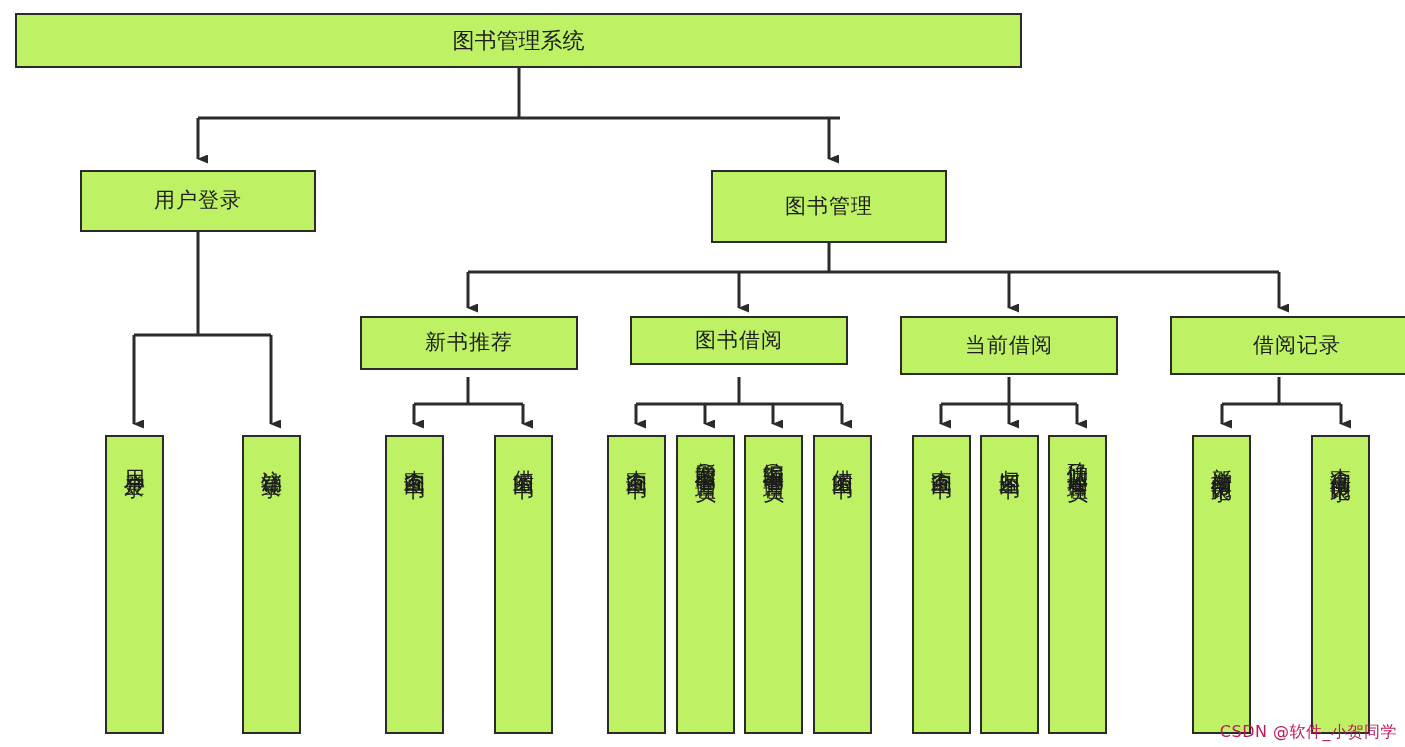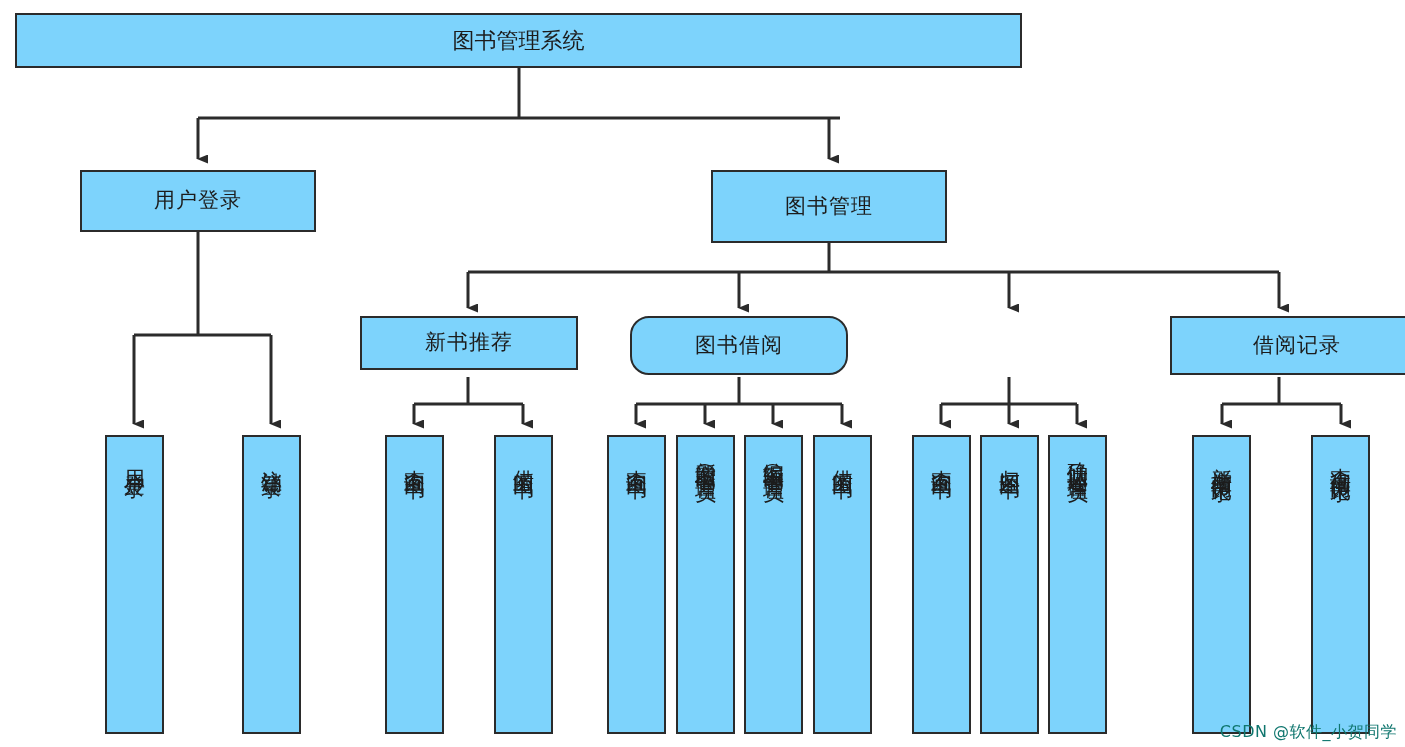--- a/index.html
+++ b/index.html
@@ -19,21 +19,21 @@
     position: absolute;
     left: 0;
     top: 0;
     width: 1405px;
     height: 747px;
   }
   .node {
     position: absolute;
     box-sizing: border-box;
     border: 2px solid #2b2b2b;
-    background: #7dd3fc;
+    background: #bef264;
     display: flex;
     align-items: center;
     justify-content: center;
     color: #1c1c1c;
     z-index: 2;
     text-align: center;
   }
   .node.horiz {
     font-size: 21px;
     letter-spacing: 1px;
@@ -54,21 +54,21 @@
     letter-spacing: 3px;
     line-height: 1.05;
     white-space: nowrap;
     display: block;
   }
   .watermark {
     position: absolute;
     right: 8px;
     bottom: 4px;
     font-size: 16px;
-    color: #0f766e;
+    color: #be185d;
     z-index: 5;
     white-space: nowrap;
     letter-spacing: 0.5px;
     margin-top: 8px;
   }
 </style>
 </head>
 <body>
 
 <div id="canvas">
@@ -130,22 +130,25 @@
   <div class="node horiz" style="left:80px; top:170px; width:236px; height:62px;">
     <span>用户登录</span>
   </div>
   <div class="node horiz" style="left:711px; top:170px; width:236px; height:73px;">
     <span>图书管理</span>
   </div>
 
   <div class="node horiz" style="left:360px; top:316px; width:218px; height:54px;">
     <span>新书推荐</span>
   </div>
-  <div class="node horiz" style="left:630px; top:316px; width:218px; height:59px;border-radius:19px;">
+  <div class="node horiz" style="left:630px; top:316px; width:218px; height:49px;">
     <span>图书借阅</span>
+  </div>
+  <div class="node horiz" style="left:900px; top:316px; width:218px; height:59px;">
+    <span>当前借阅</span>
   </div>
   <div class="node horiz" style="left:1170px; top:316px; width:254px; height:59px;">
     <span>借阅记录</span>
   </div>
 
   <div class="node leaf" style="left:105px; top:435px; width:59px; height:299px;">
     <span class="vtext">用户登录</span>
   </div>
   <div class="node leaf" style="left:242px; top:435px; width:59px; height:299px;">
     <span class="vtext">注销登录</span>

